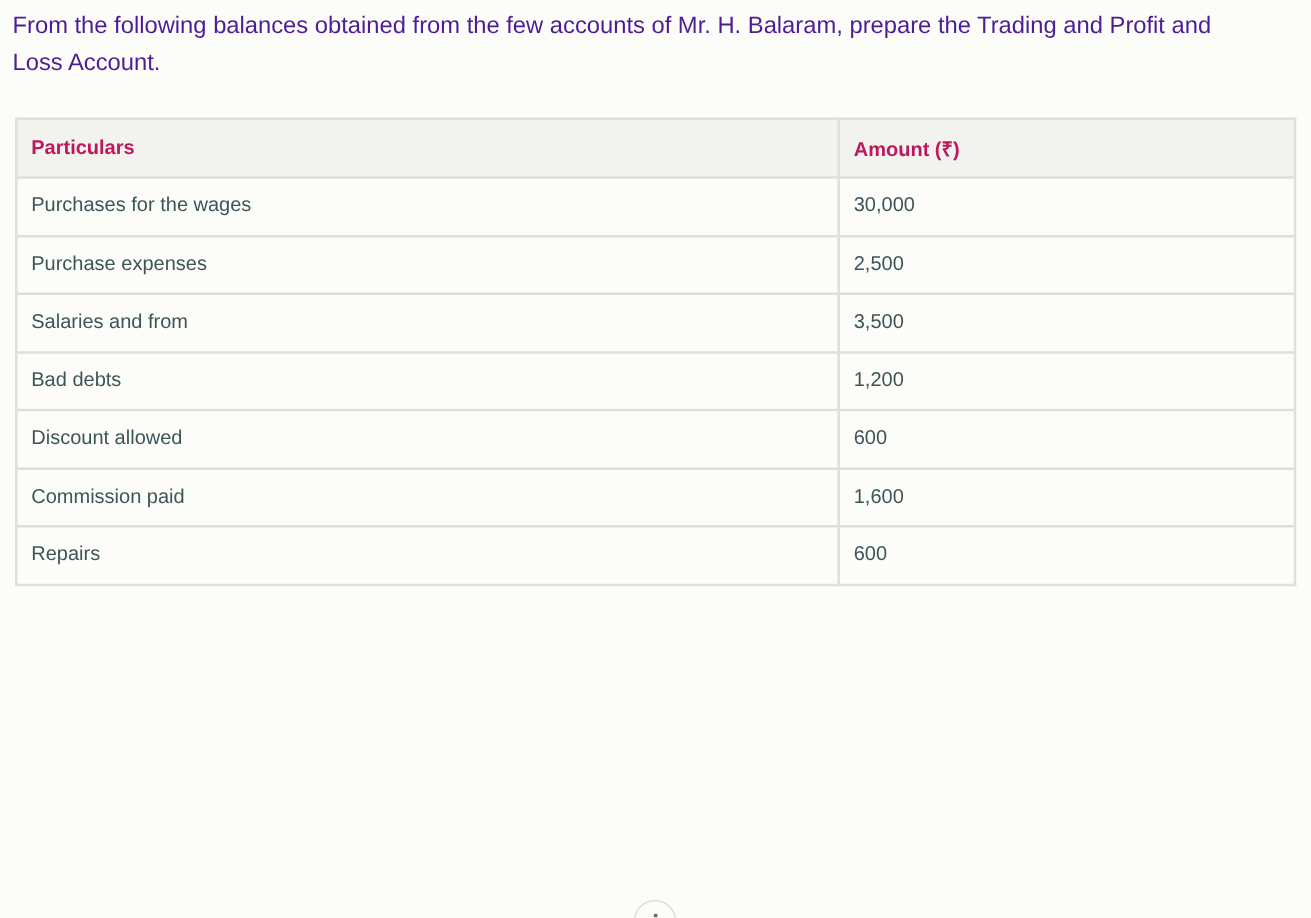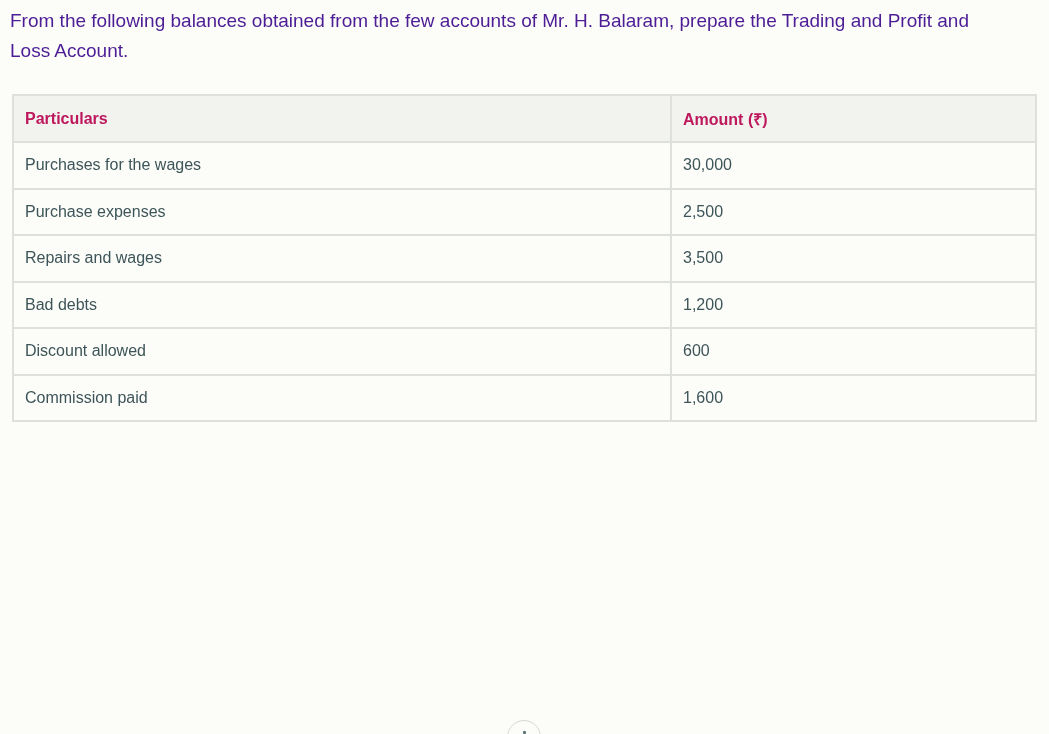--- a/index.html
+++ b/index.html
@@ -53,33 +53,37 @@
   <tbody>
     <tr>
         <td>Purchases for the wages</td>
         <td>30,000</td>
       </tr>
     <tr>
         <td>Purchase expenses</td>
         <td>2,500</td>
       </tr>
     <tr>
-        <td>Repairs and wages</td>
+        <td>Salaries and from</td>
         <td>3,500</td>
       </tr>
     <tr>
         <td>Bad debts</td>
         <td>1,200</td>
       </tr>
     <tr>
         <td>Discount allowed</td>
         <td>600</td>
       </tr>
     <tr>
         <td>Commission paid</td>
         <td>1,600</td>
       </tr>
+    <tr>
+        <td>Repairs</td>
+        <td>600</td>
+      </tr>
   </tbody>
 </table>
 
 <div class="fab">
   <span class="dot"></span>
 </div>
 
 </body></html>

